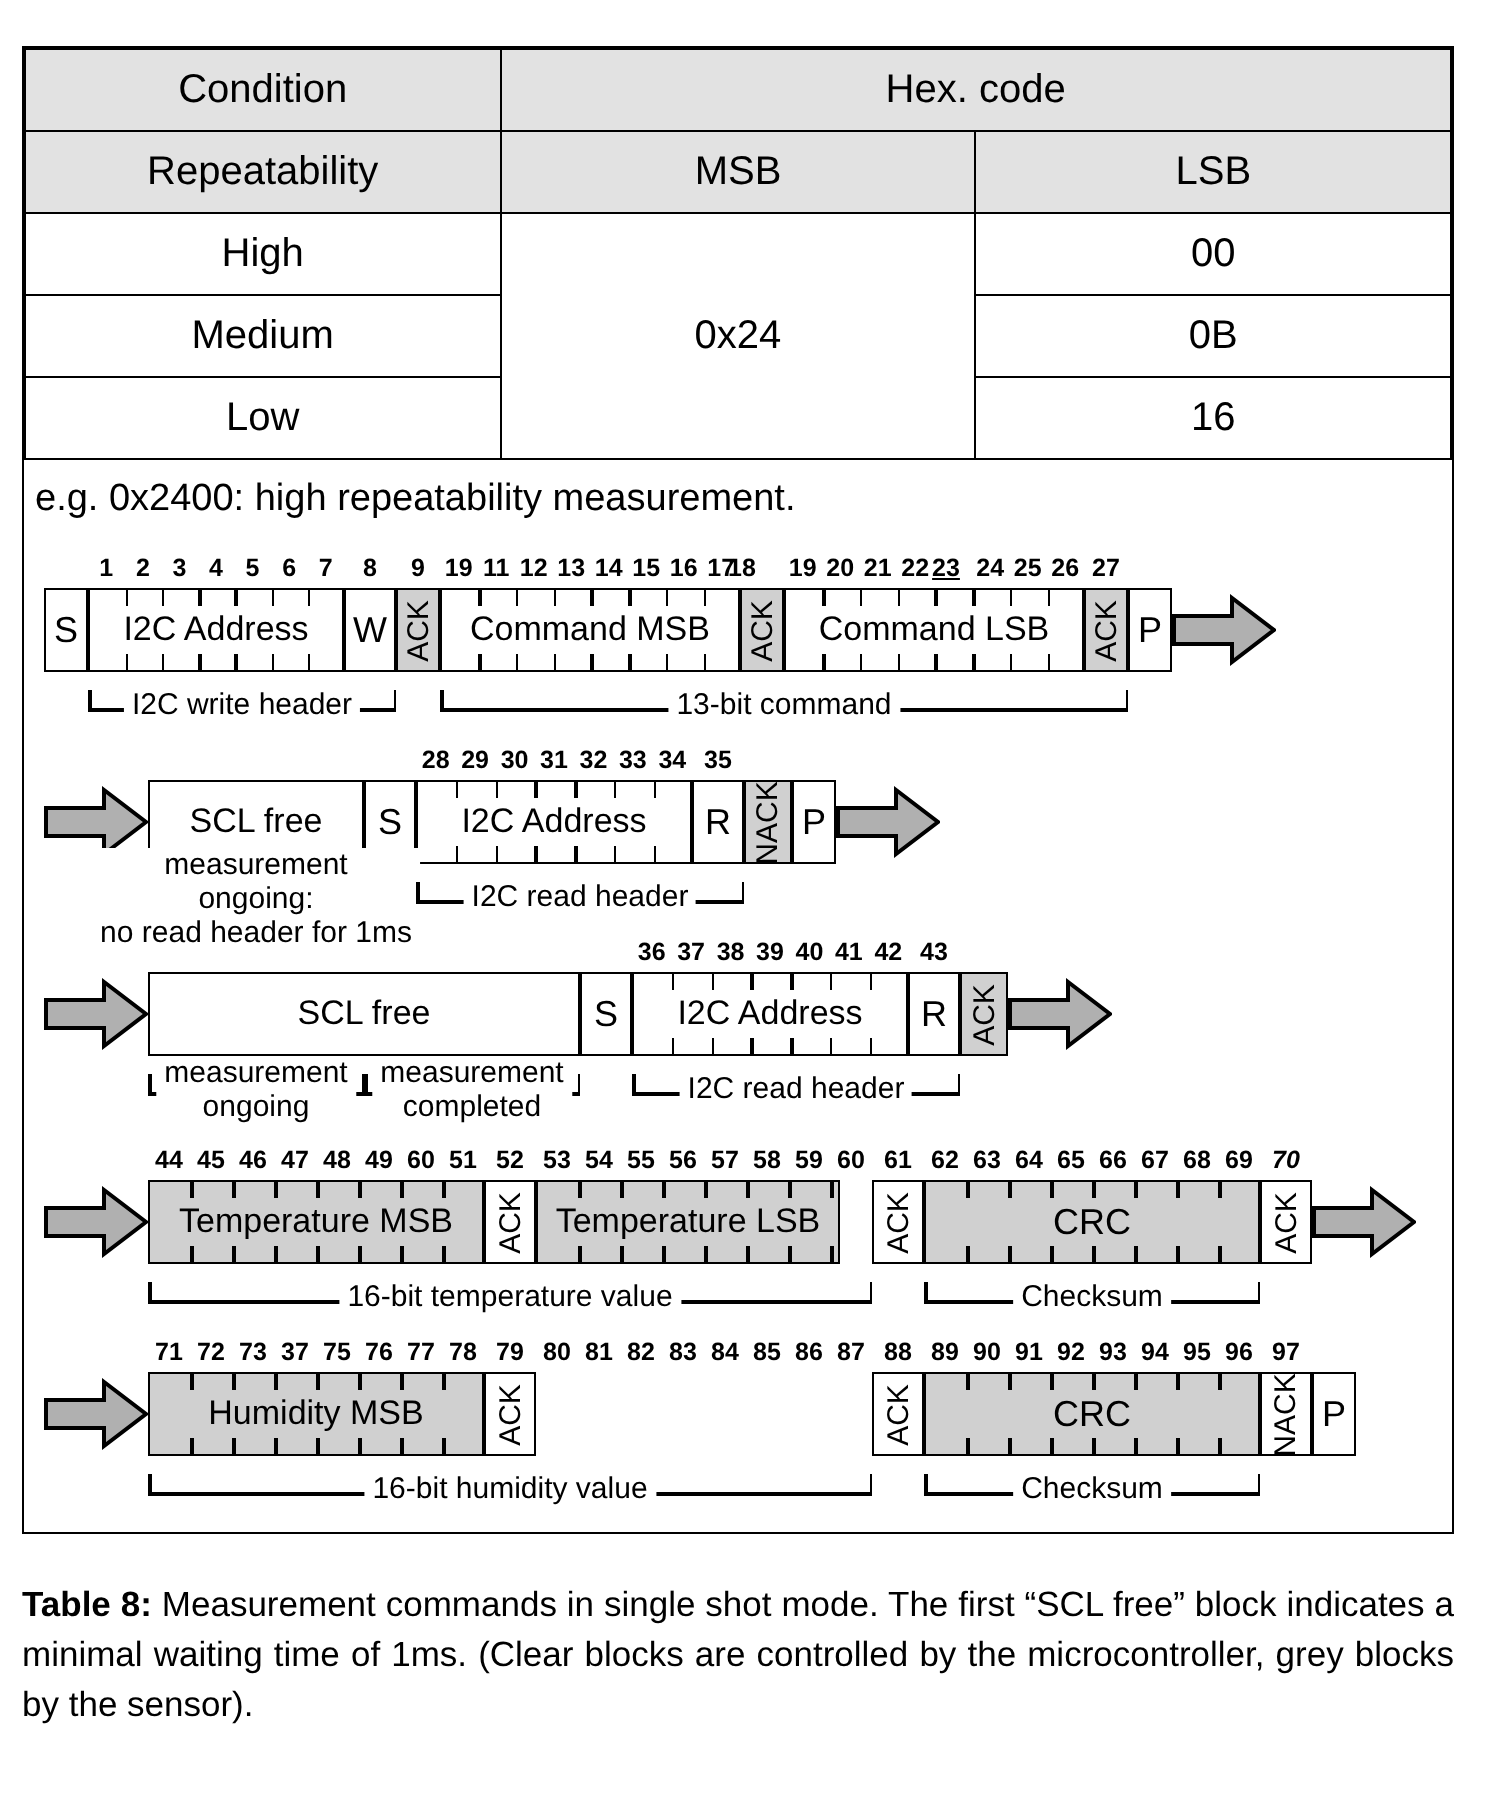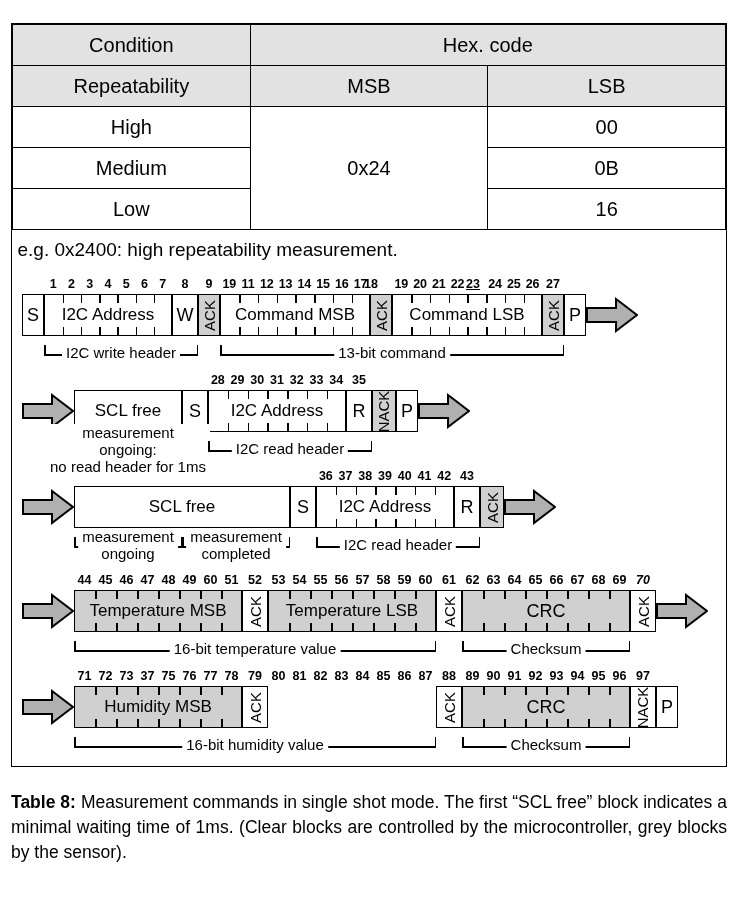--- a/index.html
+++ b/index.html
@@ -426,21 +426,21 @@
               <div class="tick t" style="left: 104.25px;"></div>
               <div class="tick b" style="left: 104.25px;"></div>
               <div class="tick t" style="left: 125.25px;"></div>
               <div class="tick b" style="left: 125.25px;"></div>
               <div class="tick t" style="left: 146.25px;"></div>
               <div class="tick b" style="left: 146.25px;"></div>
             </div>
             <div class="blk rot" style="left: 230px; width: 26px;">
               <span>ACK</span>
             </div>
-            <div class="blk grey sm" style="left: 256px; width: 168px;">
+            <div class="blk grey sm" style="left: 256px; width: 152px;">
               <span>Temperature LSB</span>
               <div class="tick t" style="left: 20.25px;"></div>
               <div class="tick b" style="left: 20.25px;"></div>
               <div class="tick t" style="left: 41.25px;"></div>
               <div class="tick b" style="left: 41.25px;"></div>
               <div class="tick t" style="left: 62.25px;"></div>
               <div class="tick b" style="left: 62.25px;"></div>
               <div class="tick t" style="left: 83.25px;"></div>
               <div class="tick b" style="left: 83.25px;"></div>
               <div class="tick t" style="left: 104.25px;"></div>

